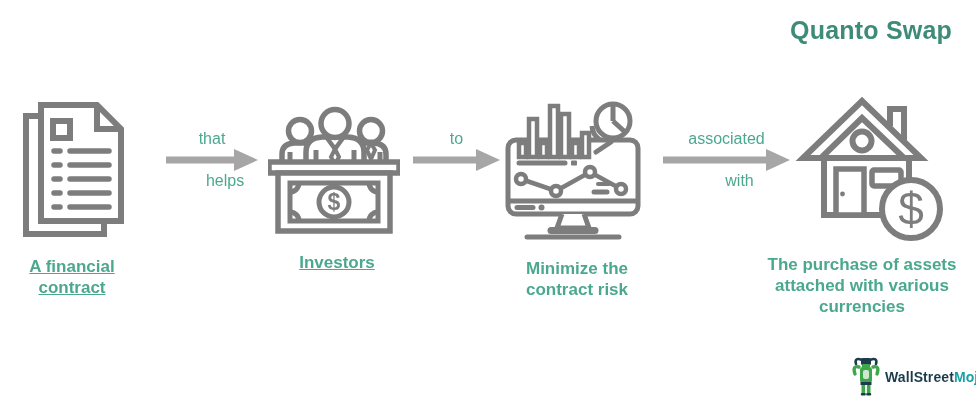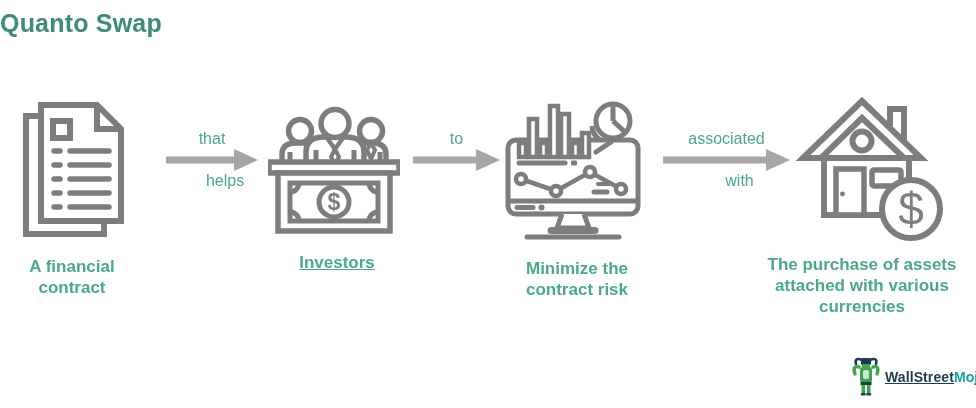--- a/index.html
+++ b/index.html
@@ -10,21 +10,21 @@
     --logo-navy:#1C3C4E;
     --logo-teal:#17A2A6;
     --mascot-green:#3FA64B;
   }
   *{margin:0;padding:0;box-sizing:border-box;}
   body{background:#fff;font-family:"Liberation Sans",sans-serif;}
   .canvas{
     position:relative;width:976px;height:408px;background:#fff;overflow:hidden;
   }
   .title{
-    position:absolute;left:0;top:9px;width:952px;text-align:left;
+    position:absolute;left:0;top:16px;width:952px;text-align:right;
     font-size:25px;font-weight:bold;color:var(--title-teal);letter-spacing:.2px;
   }
   .icon{position:absolute;color:var(--icon-gray);line-height:0;}
   .step-label{
     position:absolute;text-align:center;font-weight:bold;font-size:17px;
     line-height:21px;color:var(--label-teal);white-space:pre-line;
   }
   .connector{
     position:absolute;display:flex;flex-direction:column;align-items:center;
     color:var(--arrow-gray);
@@ -32,21 +32,21 @@
   .conn-label{
     font-size:16px;font-weight:normal;color:var(--label-teal);line-height:16px;
   }
   .conn-label.top{margin-bottom:1px;}
   .conn-label.bottom{margin-top:1px;margin-left:26px;}
   .arrow{display:block;}
   .logo{
     position:absolute;left:851px;top:356px;display:flex;align-items:center;gap:4px;
   }
   .logo-text{font-size:14px;font-weight:bold;line-height:14px;letter-spacing:.1px;}
-  .logo-text .p1{color:var(--logo-navy);text-decoration:underline;}
+  .logo-text .p1{color:var(--logo-navy);}
   .logo-text .p2{color:var(--logo-teal);}
 </style>
 </head>
 <body>
 
 <div class="canvas">
 
   <div class="title">Quanto Swap</div>
 
   <div class="icon" style="left:20px;top:100px;">
@@ -154,21 +154,21 @@
 
   <div class="connector" style="left:413px;top:131px;width:87px;">
     <div class="conn-label top">to</div>
     <svg class="arrow" width="87" height="24" viewBox="0 0 87 24">
       <rect x="0" y="8.5" width="65" height="7" fill="currentColor"></rect>
       <polygon points="63,1 87,12 63,23" fill="currentColor"></polygon>
     </svg>
     <div class="conn-label bottom"></div>
   </div>
 
-  <div class="step-label" style="left:2px;top:256px;width:140px;">A financial
+  <div class="step-label" style="left:2px;top:256px;width:140px;text-decoration:underline;">A financial
 contract</div>
   <div class="step-label" style="left:267px;top:252px;width:140px;text-decoration:underline;">Investors</div>
   <div class="step-label" style="left:502px;top:258px;width:150px;">Minimize the
 contract risk</div>
   <div class="step-label" style="left:742px;top:254px;width:240px;">The purchase of assets
 attached with various
 currencies</div>
 
   <div class="logo">
     <span class="icon" style="position:static;color:var(--mascot-green);">

